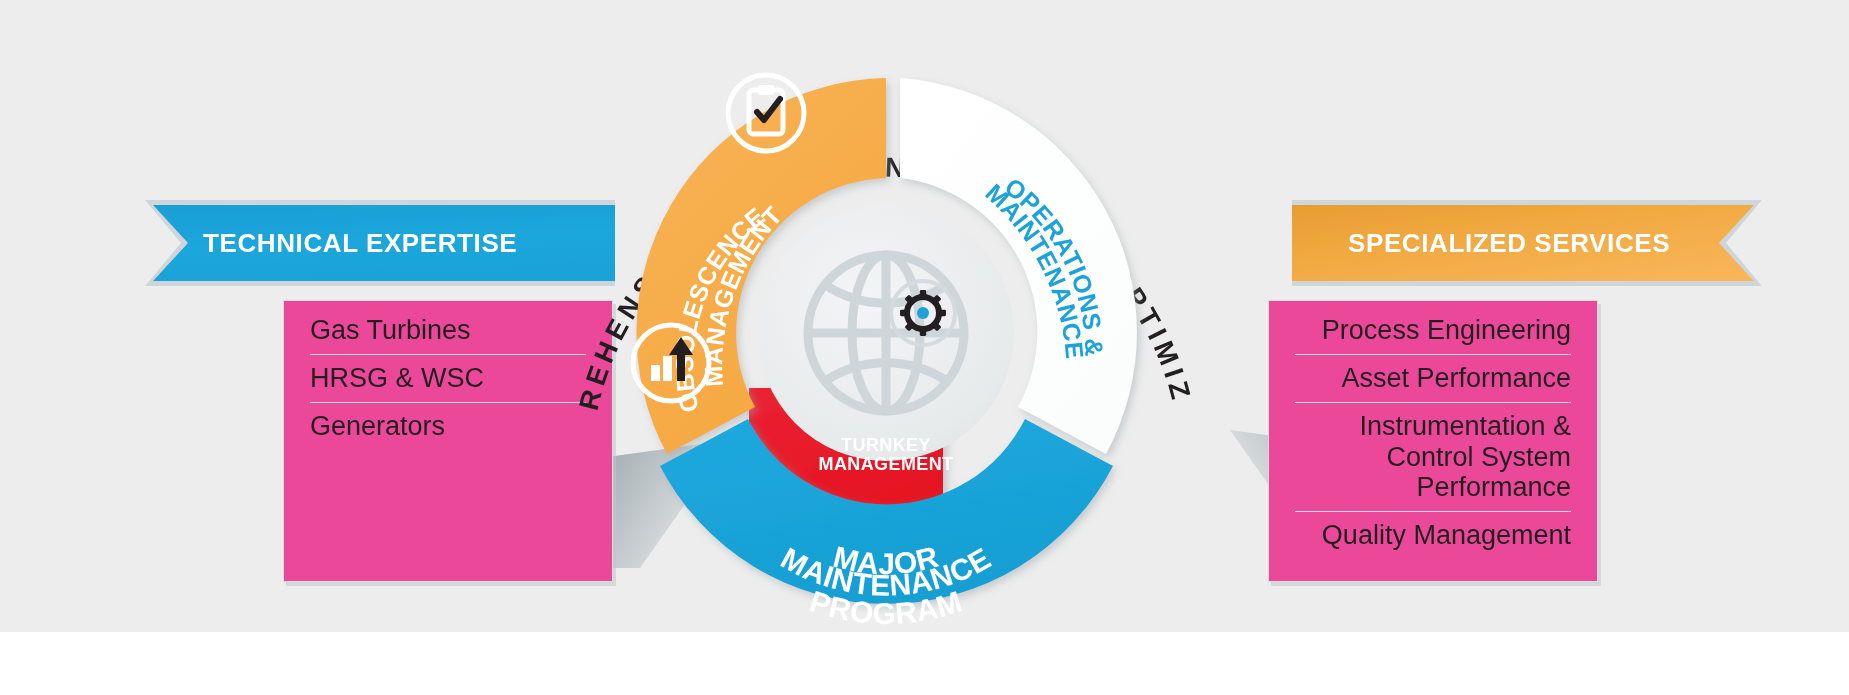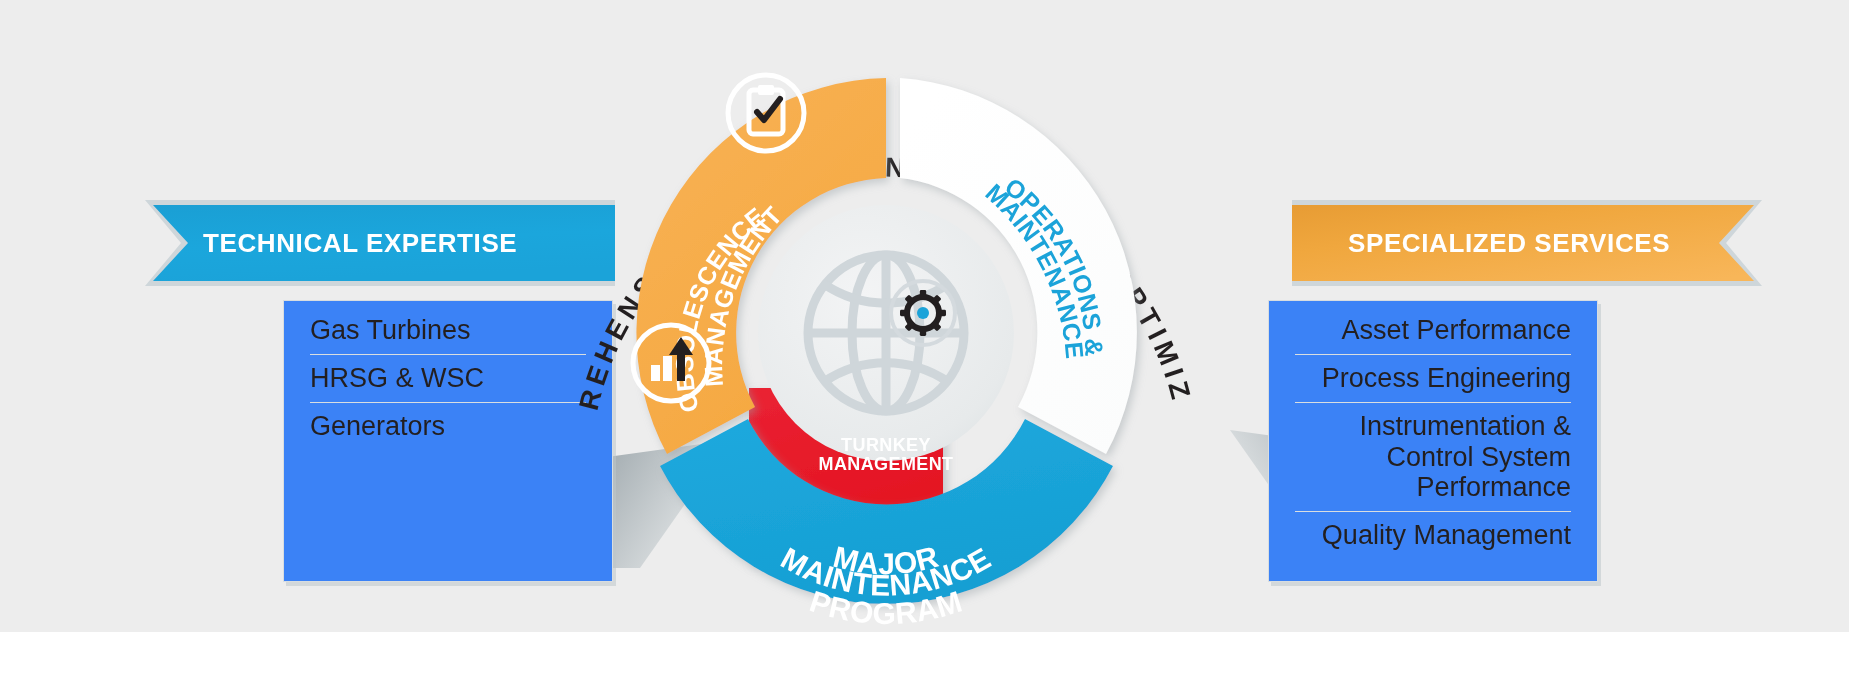--- a/index.html
+++ b/index.html
@@ -30,21 +30,21 @@
     position:absolute;top:0;left:0;width:100%;height:100%;
     display:flex;align-items:center;
     color:#ffffff;font-weight:bold;letter-spacing:.6px;
     font-size:26px;
   }
   .banner-label.left{justify-content:flex-start;padding-left:58px;box-sizing:border-box;}
   .banner-label.right{justify-content:flex-start;padding-left:56px;box-sizing:border-box;}
 
   .list-card{
     position:absolute;
-    background:#3b82f6;
+    background:#ec4899;
     border:1px solid #d8dde0;
     box-shadow:3px 4px 0 0 rgba(190,198,203,.55);
     box-sizing:border-box;
     padding:6px 26px 10px 26px;
   }
   .list-card ul{list-style:none;margin:0;padding:0;}
   .list-card li{
     font-size:27px;color:#231f20;
     padding:8px 0 9px 0;
     line-height:1.12;
@@ -130,22 +130,22 @@
         <polygon points="8,5 470,5 470,81 8,81 43,43" fill="url(#bluGrad)"></polygon>
       </svg>
       <div class="banner-label left">TECHNICAL EXPERTISE</div>
     </div>
   </div>
 
   <div class="panel" style="left:0;top:0;">
 
     <div class="list-card right" style="left:1268px;top:300px;width:330px;height:282px;">
       <ul>
+        <li>Process Engineering</li>
         <li>Asset Performance</li>
-        <li>Process Engineering</li>
         <li>Instrumentation &amp;
 Control System Performance</li>
         <li>Quality Management</li>
       </ul>
     </div>
 
     <div class="banner-wrap" style="left:1262px;top:200px;width:470px;height:86px;margin-left:30px;">
       <svg class="banner-svg" width="470" height="86" viewBox="0 0 470 86">
         <defs>
           <linearGradient id="orgGrad" x1="0" y1="0" x2="0.9" y2="1">

